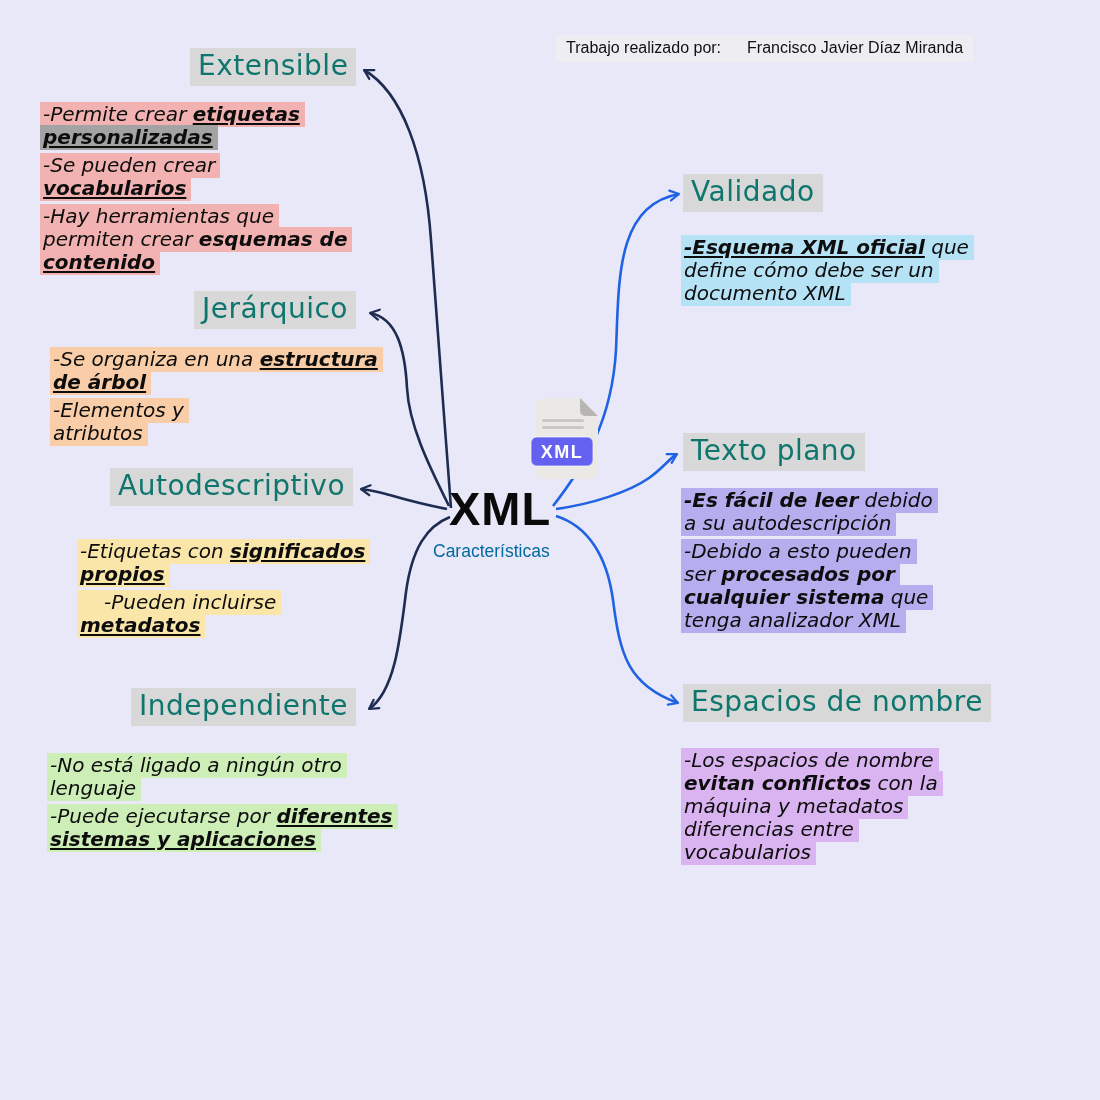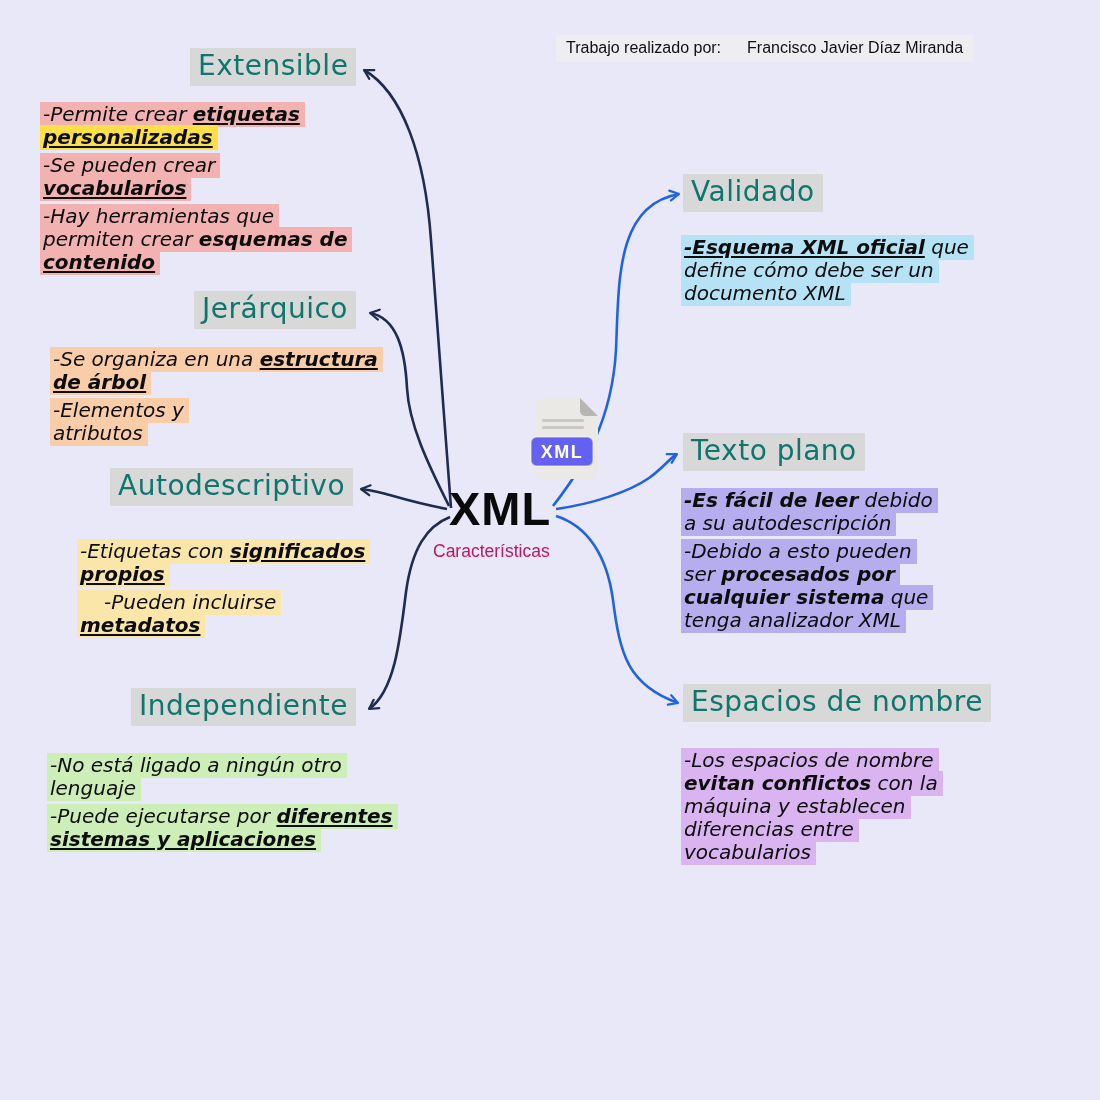--- a/index.html
+++ b/index.html
@@ -27,21 +27,21 @@
   .seg-b{font-weight:bold;}
   .seg-u{text-decoration:underline;text-decoration-thickness:2px;text-underline-offset:2px;}
   .xml-title{
     position:absolute;left:449px;top:484px;
     font-family:"Liberation Sans",sans-serif;
     font-weight:700;font-size:47px;color:#0a0a0a;line-height:1.05;letter-spacing:1px;
   }
   .xml-sub{
     position:absolute;left:433px;top:541px;
     font-family:"Liberation Sans",sans-serif;
-    font-size:17.5px;color:#be185d;
+    font-size:17.5px;color:#0369a1;
   }
   .credit{
     position:absolute;left:556px;top:35px;
     background:#ededf2;color:#101014;
     display:flex;gap:26px;align-items:center;
     padding:4px 10px 5px 10px;
     font-family:"Liberation Sans",sans-serif;font-size:16px;
   }
   .icon-wrap{position:absolute;left:525px;top:392px;width:80px;height:95px;}
 </style>
@@ -91,21 +91,21 @@
   <div class="heading" style="left:194px;top:291px">Jerárquico</div>
   <div class="heading" style="left:110px;top:468px">Autodescriptivo</div>
   <div class="heading" style="left:131px;top:688px">Independiente</div>
   <div class="heading" style="left:683px;top:174px">Validado</div>
   <div class="heading" style="left:683px;top:433px">Texto plano</div>
   <div class="heading" style="left:683px;top:684px">Espacios de nombre</div>
 
   <div class="notes" style="left:40px;top:103px">
       <div class="bullet">
         <div class="line"><span class="hl" style="background: rgb(242, 178, 177);"><span>-Permite crear </span><span class="seg-b seg-u">etiquetas</span></span></div>
-        <div class="line"><span class="hl" style="background: #fde047;"><span class="seg-b seg-u">personalizadas</span></span></div>
+        <div class="line"><span class="hl" style="background: #a3a3a3;"><span class="seg-b seg-u">personalizadas</span></span></div>
       </div>
       <div class="bullet">
         <div class="line"><span class="hl" style="background: rgb(242, 178, 177);"><span>-Se pueden crear</span></span></div>
         <div class="line"><span class="hl" style="background: rgb(242, 178, 177);"><span class="seg-b seg-u">vocabularios</span></span></div>
       </div>
       <div class="bullet">
         <div class="line"><span class="hl" style="background: rgb(242, 178, 177);"><span>-Hay herramientas que</span></span></div>
         <div class="line"><span class="hl" style="background: rgb(242, 178, 177);"><span>permiten crear </span><span class="seg-b">esquemas de</span></span></div>
         <div class="line"><span class="hl" style="background: rgb(242, 178, 177);"><span class="seg-b seg-u">contenido</span></span></div>
       </div>
@@ -156,19 +156,19 @@
         <div class="line"><span class="hl" style="background: rgb(181, 173, 238);"><span>-Debido a esto pueden</span></span></div>
         <div class="line"><span class="hl" style="background: rgb(181, 173, 238);"><span>ser </span><span class="seg-b">procesados por</span></span></div>
         <div class="line"><span class="hl" style="background: rgb(181, 173, 238);"><span class="seg-b">cualquier sistema</span><span> que</span></span></div>
         <div class="line"><span class="hl" style="background: rgb(181, 173, 238);"><span>tenga analizador XML</span></span></div>
       </div>
     </div>
   <div class="notes" style="left:681px;top:749px">
       <div class="bullet">
         <div class="line"><span class="hl" style="background: rgb(217, 180, 241);"><span>-Los espacios de nombre</span></span></div>
         <div class="line"><span class="hl" style="background: rgb(217, 180, 241);"><span class="seg-b">evitan conflictos</span><span> con la</span></span></div>
-        <div class="line"><span class="hl" style="background: rgb(217, 180, 241);"><span>máquina y establecen</span></span></div>
+        <div class="line"><span class="hl" style="background: rgb(217, 180, 241);"><span>máquina y metadatos</span></span></div>
         <div class="line"><span class="hl" style="background: rgb(217, 180, 241);"><span>diferencias entre</span></span></div>
         <div class="line"><span class="hl" style="background: rgb(217, 180, 241);"><span>vocabularios</span></span></div>
       </div>
     </div>
 
 </div>
 
 </body></html>

